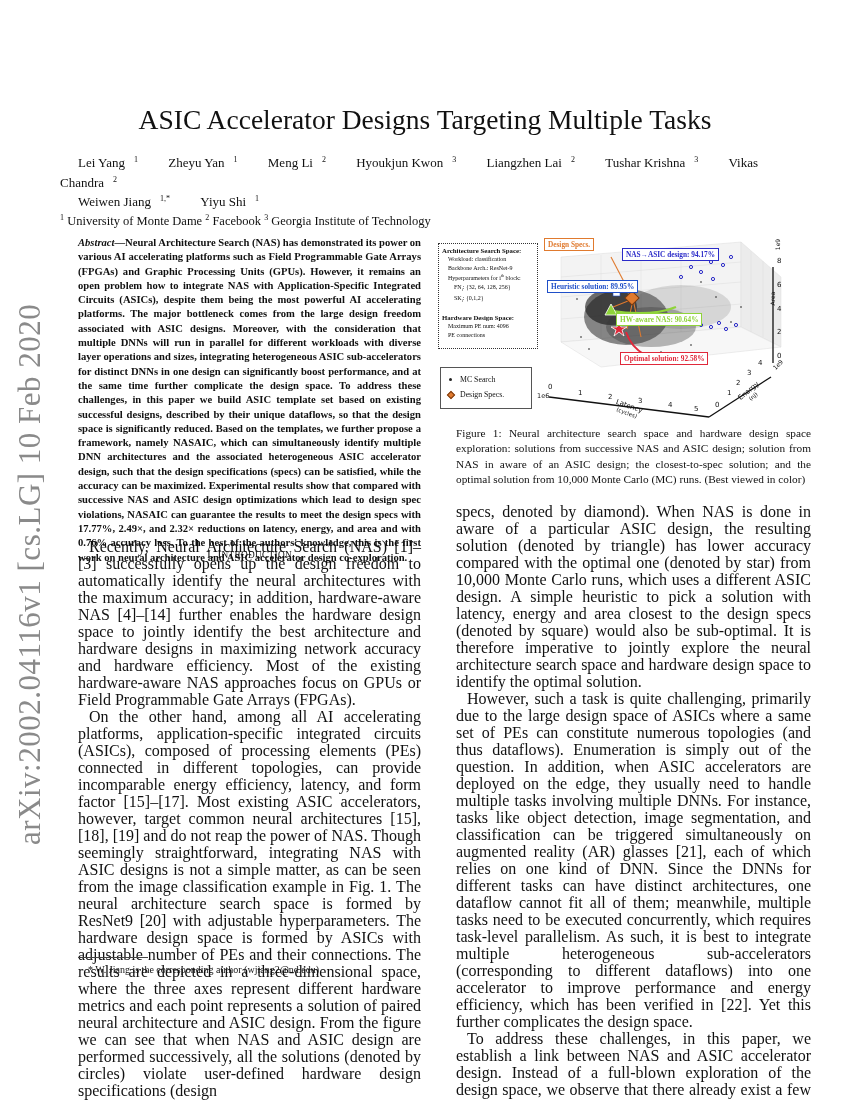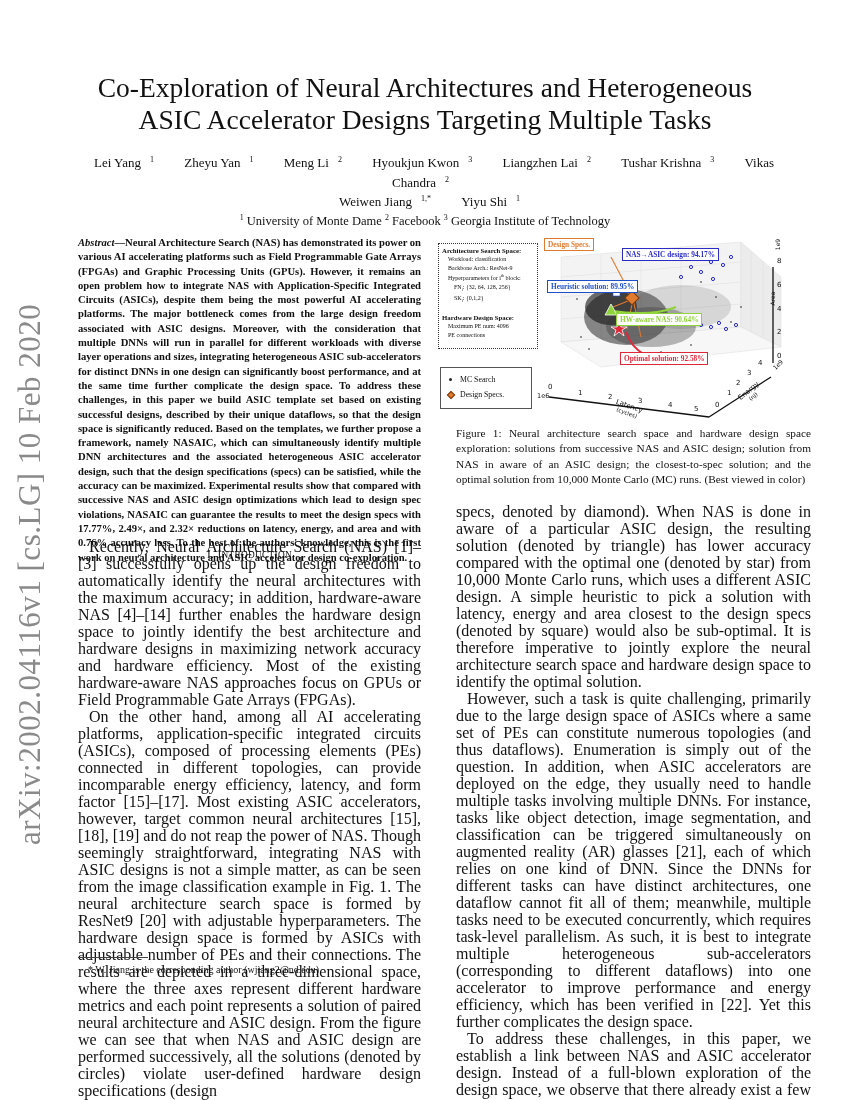--- a/index.html
+++ b/index.html
@@ -11,21 +11,21 @@
     transform: rotate(-90deg); transform-origin: 0 0;
     font-family: "Liberation Serif", serif; font-size: 31px; color: #8a8a8a;
     white-space: nowrap; letter-spacing: 0.5px; width: 580px;
   }
 
   .title {
     position: absolute; left: 60px; top: 72px; width: 730px;
     text-align: center; font-size: 27.5px; line-height: 32px; font-weight: normal;
   }
   .authors {
-    position: absolute; left: 60px; top: 152px; width: 730px; text-align: center;
+    position: absolute; left: 60px; top: 152px; width: 730px; 
     font-size: 13px; line-height: 16px;
   }
   .authors .row1 span, .authors .row2 span { margin: 0 9px; }
   .authors sup { font-size: 8px; }
   .affil { font-size: 12.5px; line-height: 16px; }
 
   .col { position: absolute; font-size: 16px; line-height: 17px; text-align: justify; }
   .col-left { left: 78px; width: 343px; }
   .col-right { left: 456px; width: 355px; }
 
@@ -71,21 +71,21 @@
   .axis-tick { position: absolute; font-family: "DejaVu Sans", sans-serif; font-size: 7px; color: #111; }
   .axis-label { position: absolute; font-family: "DejaVu Sans", sans-serif; font-size: 7px; color: #111; }
   .axis-sub { font-size: 5.5px; display: block; }
 </style>
 </head>
 <body>
 
 <div class="arxiv-stamp">arXiv:2002.04116v1  [cs.LG]  10 Feb 2020</div>
 
 <h1 class="title">
-  <span>Co-Exploration of Neural Architectures and Heterogeneous</span><br>
+  <br>
   <span>ASIC Accelerator Designs Targeting Multiple Tasks</span>
 </h1>
 
 <div class="authors">
   <div class="row1">
     <span><span>Lei Yang</span><sup>1</sup></span>
     <span><span>Zheyu Yan</span><sup>1</sup></span>
     <span><span>Meng Li</span><sup>2</sup></span>
     <span><span>Hyoukjun Kwon</span><sup>3</sup></span>
     <span><span>Liangzhen Lai</span><sup>2</sup></span>

